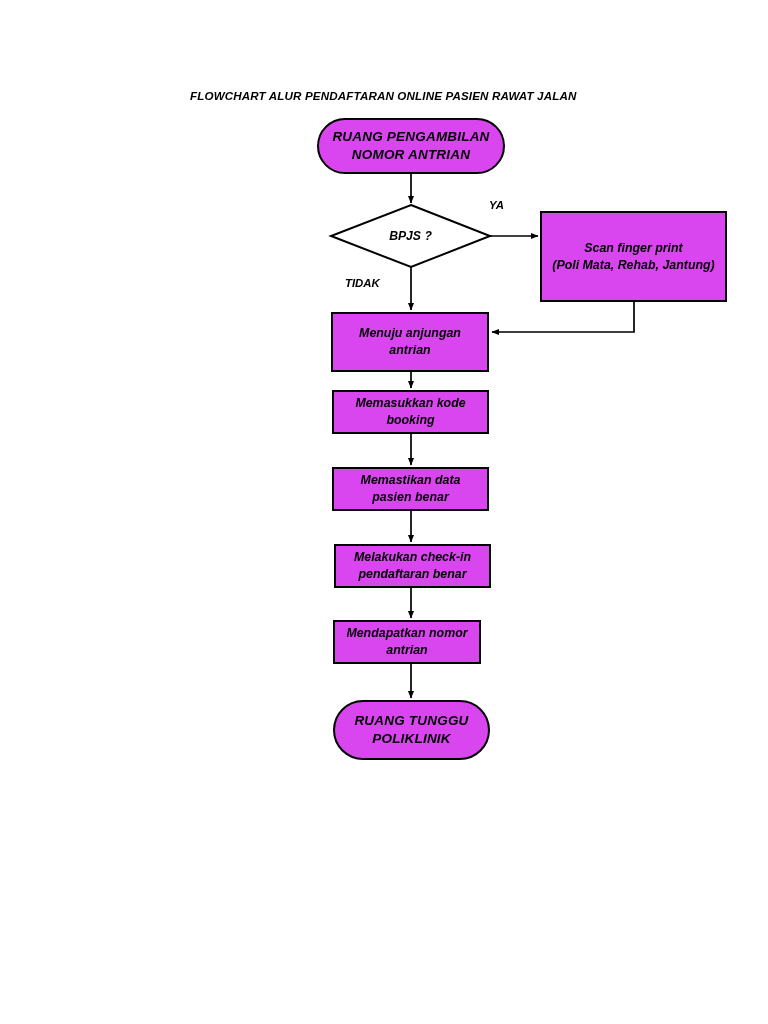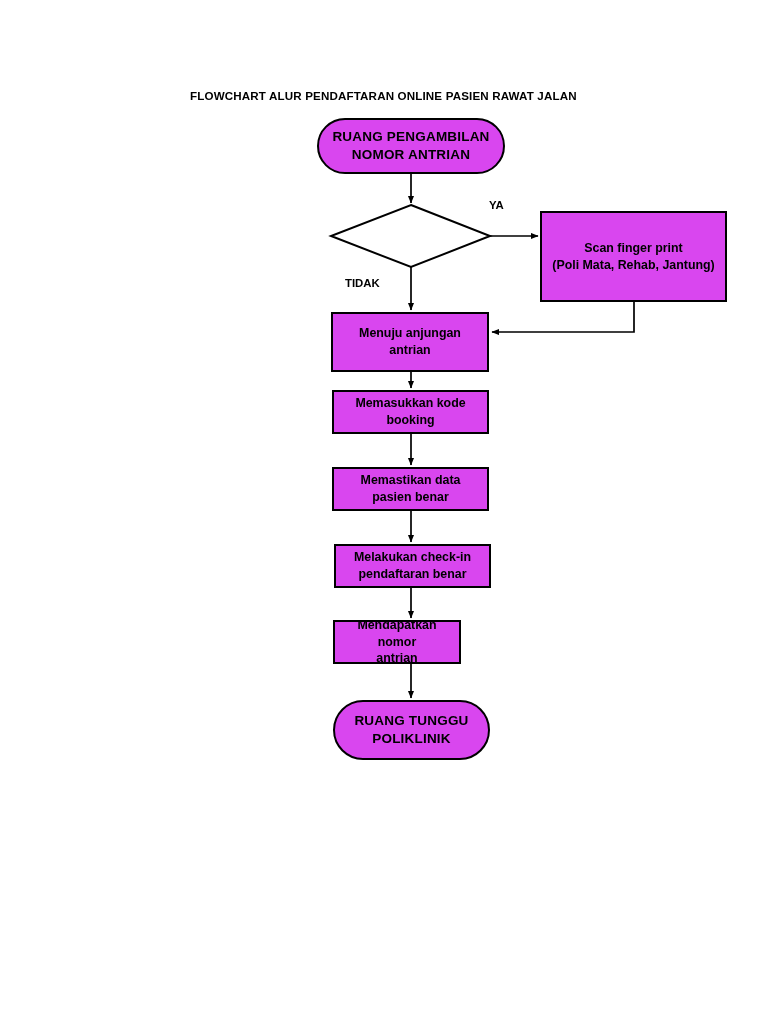--- a/index.html
+++ b/index.html
@@ -15,20 +15,21 @@
     color: #000000;
     overflow: hidden;
   }
 
   #flow-canvas {
     position: absolute;
     left: 0;
     top: 0;
     width: 768px;
     height: 1024px;
+    font-style: italic;
   }
 
   .node {
     position: absolute;
     box-sizing: border-box;
     display: flex;
     align-items: center;
     justify-content: center;
     text-align: center;
     background: #d946ef;
@@ -125,20 +126,23 @@
     <line x1="411" y1="664" x2="411" y2="698" stroke="#000000" stroke-width="1.7" marker-end="url(#arrow)"></line>
 
     <polygon points="411,205 490,236 411,267 331,236" fill="#ffffff" stroke="#000000" stroke-width="2"></polygon>
   </svg>
 
   <div class="node terminal" style="left:317px; top:118px; width:188px; height:56px;">
     <span class="node-text">RUANG PENGAMBILAN
 NOMOR ANTRIAN</span>
   </div>
 
+  <div class="diamond-label" style="left:331px; top:205px; width:159px; height:62px;">
+    <span class="node-text">BPJS ?</span>
+  </div>
 
   <div class="edge-label" style="left:489px; top:199px;">YA</div>
 
   <div class="edge-label" style="left:345px; top:277px;">TIDAK</div>
 
   <div class="node process" style="left:540px; top:211px; width:187px; height:91px;">
     <span class="node-text">Scan finger print
 (Poli Mata, Rehab, Jantung)</span>
   </div>
 
@@ -155,21 +159,21 @@
   <div class="node process" style="left:332px; top:467px; width:157px; height:44px;">
     <span class="node-text">Memastikan data
 pasien benar</span>
   </div>
 
   <div class="node process" style="left:334px; top:544px; width:157px; height:44px;">
     <span class="node-text">Melakukan check-in
 pendaftaran benar</span>
   </div>
 
-  <div class="node process" style="left:333px; top:620px; width:128px; height:44px;text-align:center;">
+  <div class="node process" style="left:333px; top:620px; width:148px; height:44px;text-align:center;">
     <span class="node-text">Mendapatkan nomor
 antrian</span>
   </div>
 
   <div class="node terminal" style="left:333px; top:700px; width:157px; height:60px;">
     <span class="node-text">RUANG TUNGGU
 POLIKLINIK</span>
   </div>
 
 </div>

